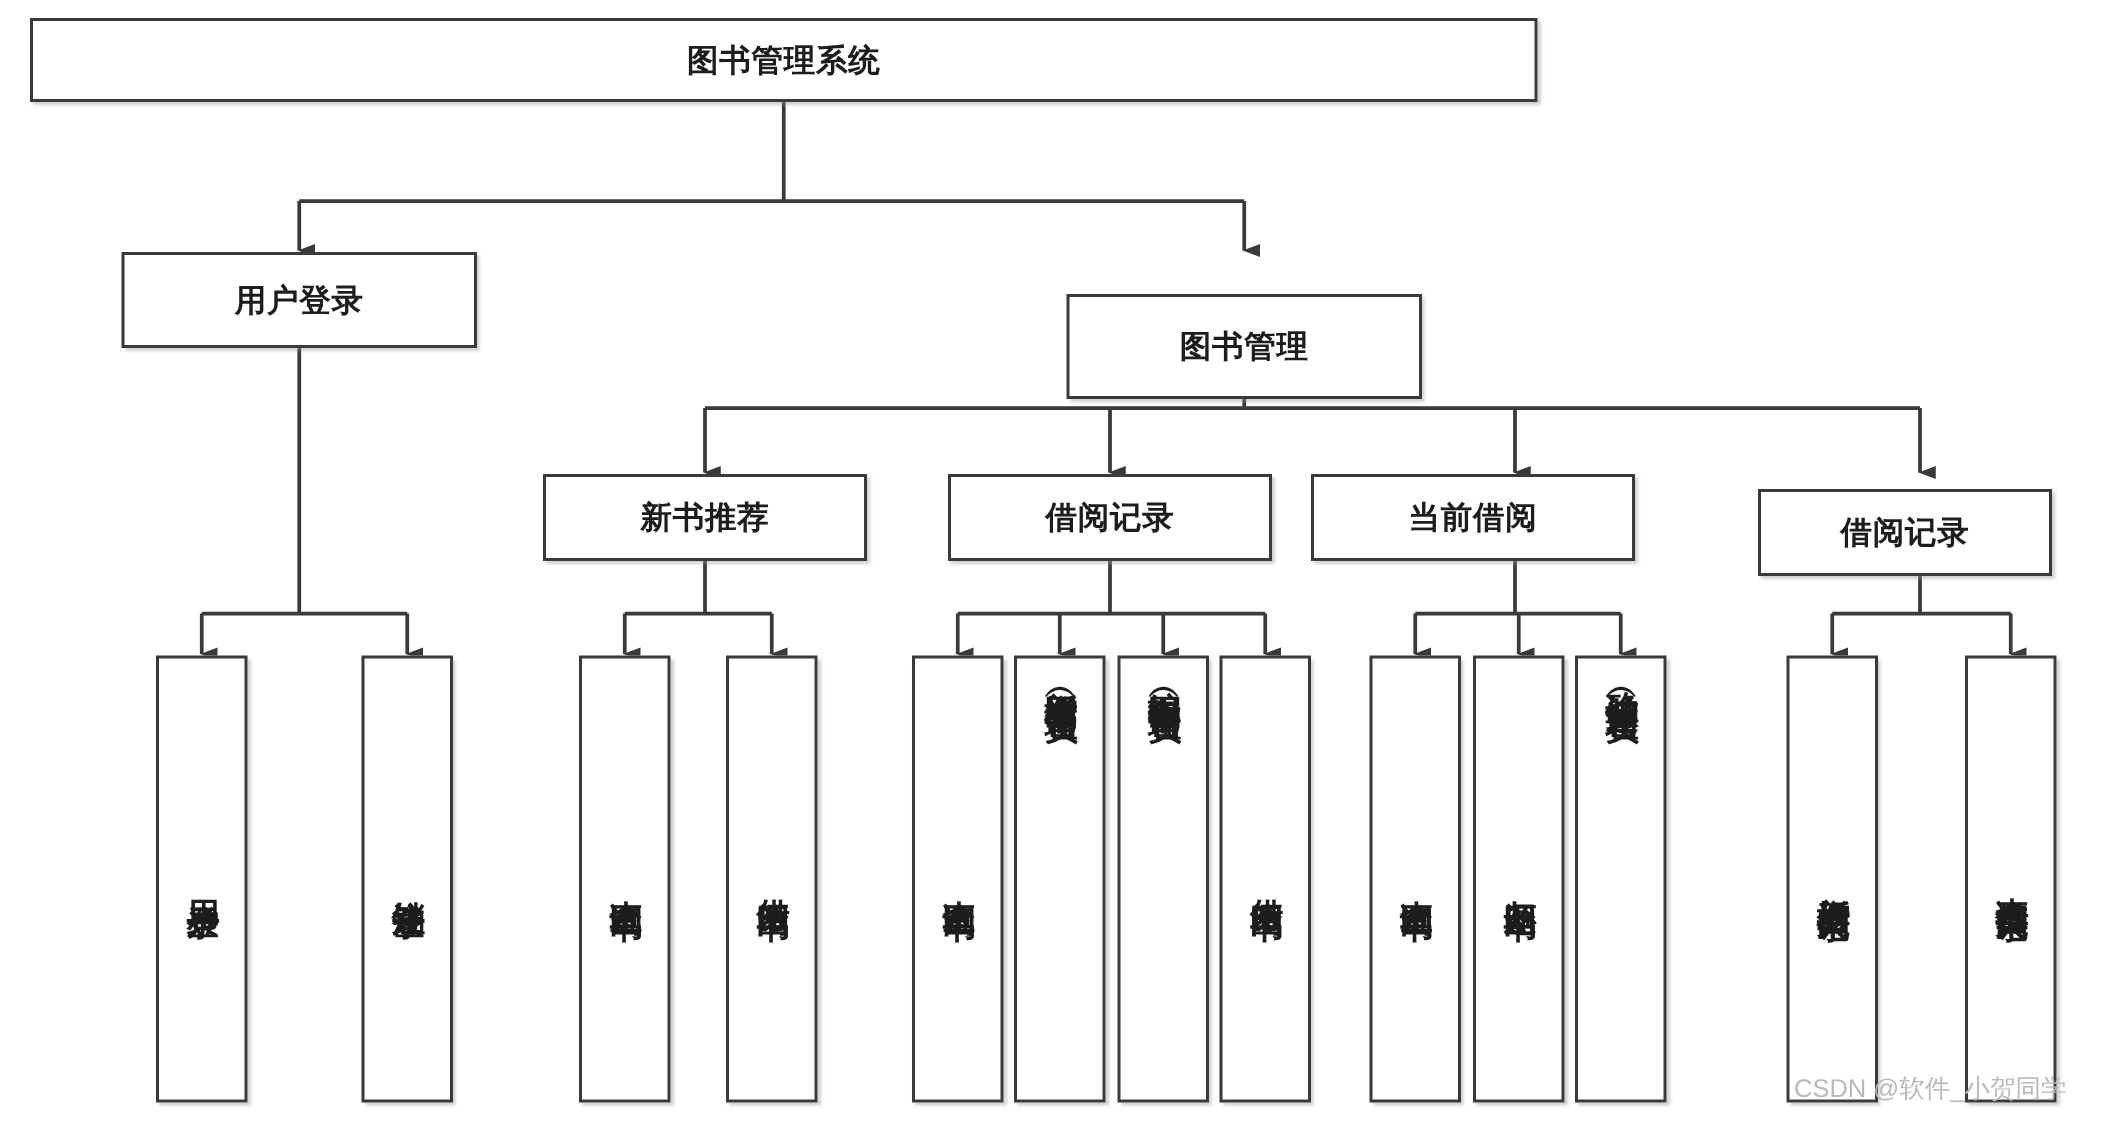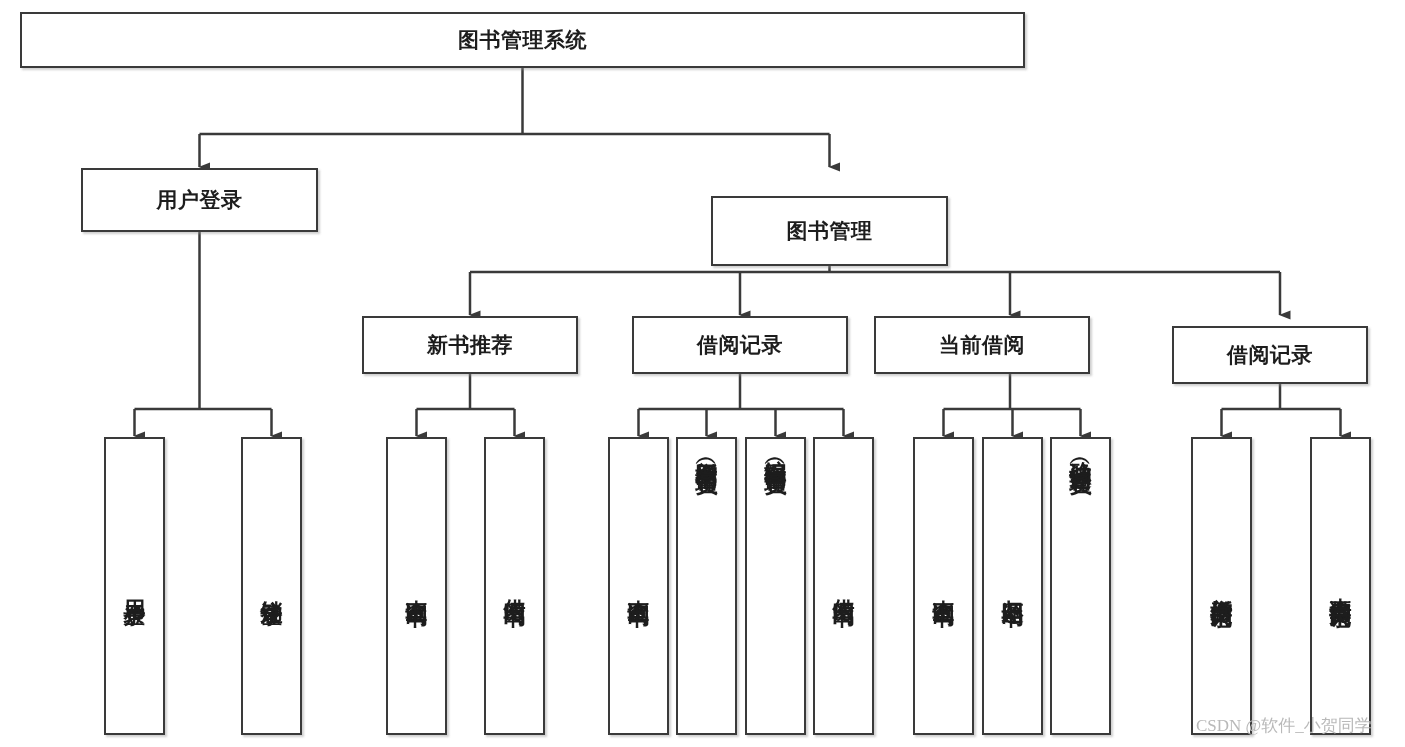--- a/index.html
+++ b/index.html
@@ -63,21 +63,21 @@
     line-height: 1;
   }
   .node.vertical.centered {
     align-items: center;
     padding-top: 0;
   }
   .watermark {
     position: absolute;
     color: #b9b9b9;
     font-size: 17px;
-    font-family: Liberation Serif, serif;
+    font-family: Liberation Sans, sans-serif;
     white-space: nowrap;
     z-index: 3;
     pointer-events: none;
   }
 </style>
 </head>
 <body>
 
 <div id="diagram-root">
   <svg class="edges" viewBox="0 0 1405 747" xmlns="http://www.w3.org/2000/svg">

